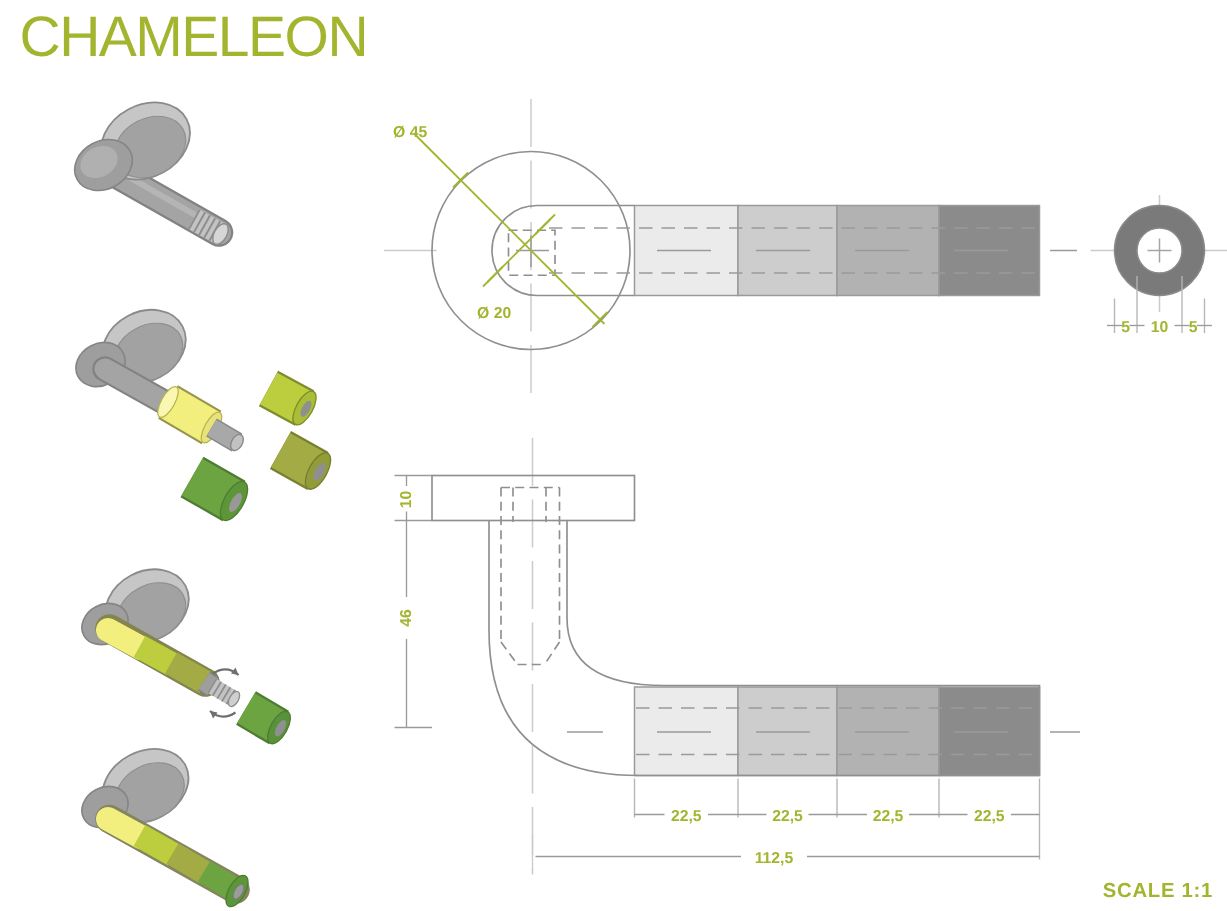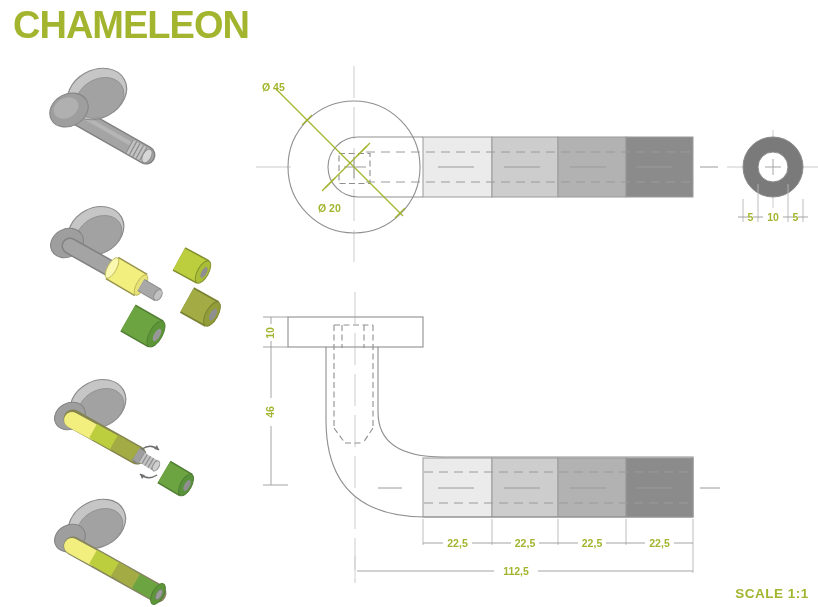--- a/index.html
+++ b/index.html
@@ -2,21 +2,21 @@
 <html><head>
 <meta charset="utf-8">
 <style>
   html,body{margin:0;padding:0;}
   body{
     width:818px;height:607px;position:relative;overflow:hidden;background:#ffffff;
     font-family:"Liberation Sans",sans-serif;
   }
   .title{
     position:absolute;left:13px;top:4px;margin:0;
-    font-size:38px;font-weight:bold;letter-spacing:-1px;color:#a3b52e;
+    font-size:38px;font-weight:normal;letter-spacing:-1px;color:#a3b52e;
   }
   svg.stage{position:absolute;left:0;top:0;}
   
   .ol  {fill:none;stroke:#8f8f8f;stroke-width:1.1;}
   .seg {stroke:#9a9a9a;stroke-width:1;}
   .cl  {stroke:#cbcbcb;stroke-width:1;fill:none;}
   .cld {stroke:#cbcbcb;stroke-width:1;fill:none;stroke-dasharray:32 9;}
   .hid {stroke:#9a9a9a;stroke-width:1;fill:none;stroke-dasharray:9 6;}
   .hid2{stroke:#8f8f8f;stroke-width:1.1;fill:none;stroke-dasharray:6 3.5;}
   .axis{stroke:#9a9a9a;stroke-width:1;fill:none;}

